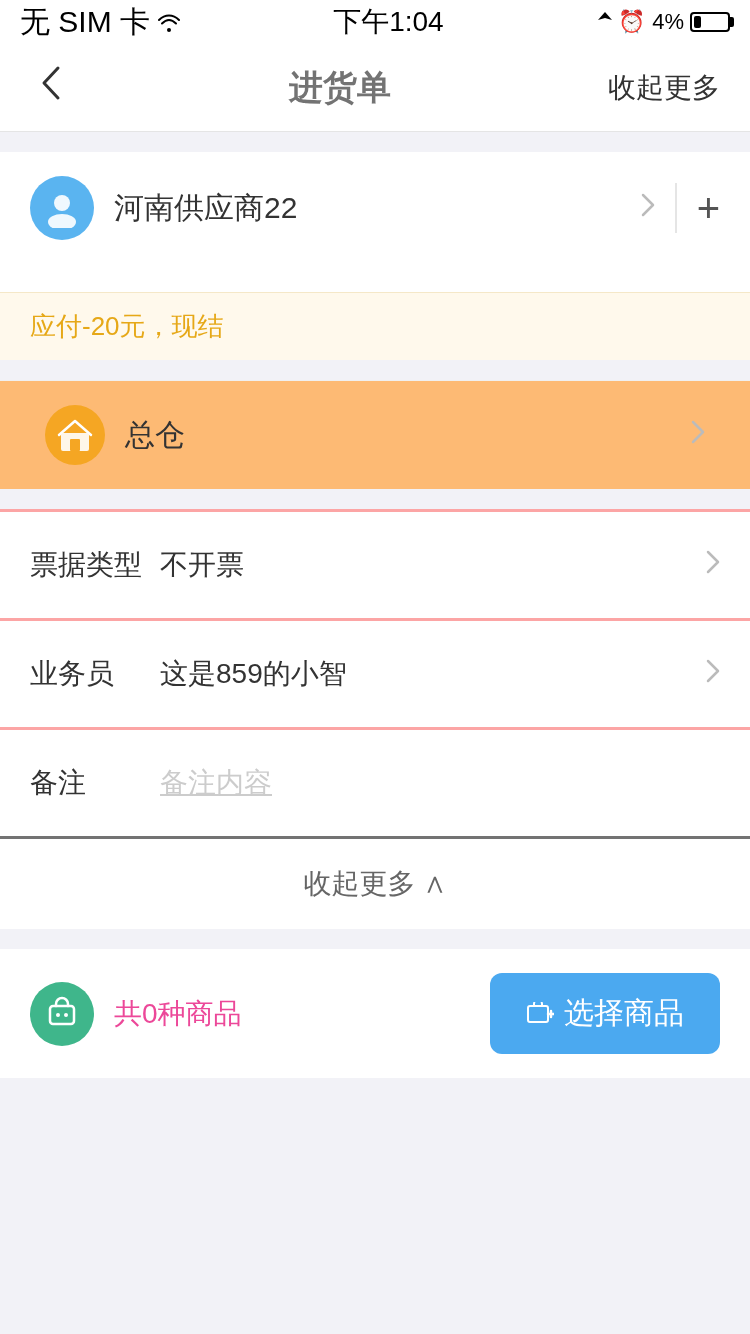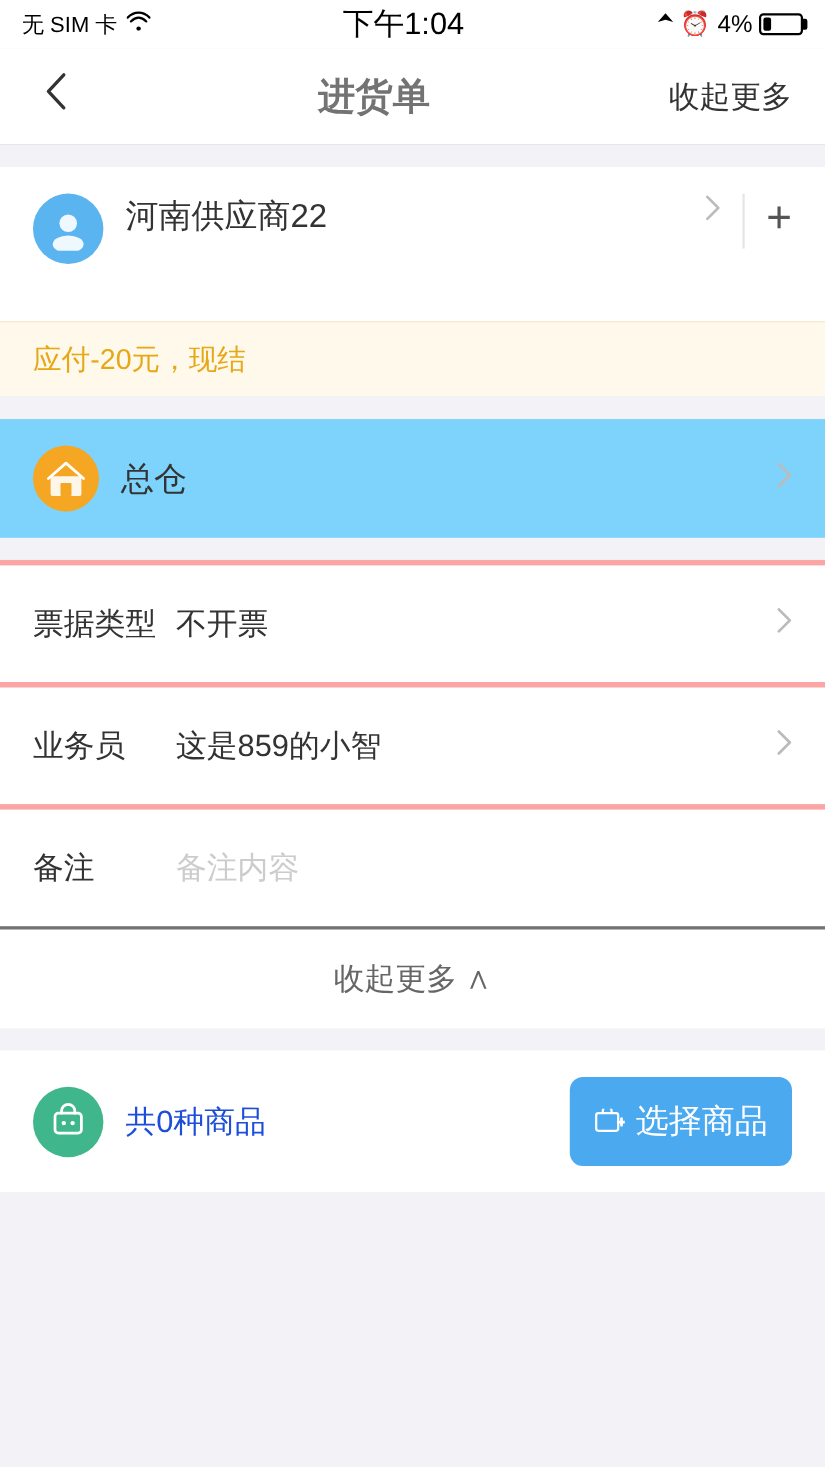--- a/index.html
+++ b/index.html
@@ -18,21 +18,21 @@
       width: 100%;
       height: 44px;
       background: #fff;
       display: flex;
       align-items: center;
       justify-content: space-between;
       padding: 0 20px;
       font-size: 24px;
       color: #000;
     }
-    .status-left { display: flex; align-items: center; gap: 8px; font-size: 20px; }
+    .status-left { display: flex; align-items: center; gap: 8px; font-size: 30px; }
     .status-center { font-size: 28px; font-weight: 500; }
     .status-right { display: flex; align-items: center; gap: 6px; font-size: 22px; }
     .battery-outline {
       width: 40px; height: 20px; border: 2px solid #000; border-radius: 4px;
       position: relative; display: inline-flex; align-items: center; padding: 2px;
     }
     .battery-outline::after {
       content: '';
       position: absolute; right: -6px; top: 50%; transform: translateY(-50%);
       width: 4px; height: 10px; background: #000; border-radius: 0 2px 2px 0;
@@ -78,20 +78,21 @@
 
     
     .card-section {
       background: #fff;
       margin-bottom: 0;
     }
 
     
     .supplier-row {
       display: flex;
+      align-items: center;
       padding: 24px 30px;
       background: #fff;
     }
     .supplier-avatar {
       width: 64px; height: 64px;
       border-radius: 50%;
       background: #5ab4f0;
       display: flex; align-items: center; justify-content: center;
       margin-right: 20px;
       flex-shrink: 0;
@@ -127,22 +128,22 @@
       font-size: 26px;
       color: #e6a817;
       border-top: 1px solid #f5e8c8;
       margin-top: 28px;
     }
 
     
     .warehouse-row {
       display: flex;
       align-items: center;
-      padding: 24px 30px;
-      background: #7dd3fc;
+      padding: 24px 45px;
+      background: #fdba74;
       border-top: 1px solid #f0f0f0;
     }
     .warehouse-icon-wrap {
       width: 60px; height: 60px;
       border-radius: 50%;
       background: #f5a623;
       display: flex; align-items: center; justify-content: center;
       margin-right: 20px;
       flex-shrink: 0;
     }
@@ -151,36 +152,37 @@
       font-size: 30px;
       color: #333;
     }
 
     
     .form-row {
       display: flex;
       align-items: center;
       background: #fff;
       padding: 34px 30px;
-      border-top: 5px solid #fca5a5;
+      border-top: 3px solid #fca5a5;
       cursor: pointer;
     }
     .form-label {
       width: 130px;
       font-size: 28px;
       color: #333;
       flex-shrink: 0;
     }
     .form-value {
       flex: 1;
       font-size: 28px;
       color: #333;
     }
     .form-value.placeholder {
       color: #ccc;
+      text-decoration: underline;
     }
 
     
     .collapse-row {
       background: #fff;
       border-top: 3px solid #737373;
       text-align: center;
       padding: 26px 30px;
       font-size: 28px;
       color: #666;
@@ -202,28 +204,28 @@
     .cart-icon-wrap {
       width: 64px; height: 64px;
       border-radius: 50%;
       background: #3fb68b;
       display: flex; align-items: center; justify-content: center;
       flex-shrink: 0;
     }
     .product-count {
       flex: 1;
       font-size: 28px;
-      color: #1d4ed8;
+      color: #ec4899;
     }
     .select-btn {
       background: #4ba9f0;
       color: #fff;
       border: none;
       border-radius: 12px;
-      padding: 20px 22px;
+      padding: 20px 36px;
       font-size: 30px;
       display: flex;
       align-items: center;
       gap: 10px;
       cursor: pointer;
       white-space: nowrap;
     }
 
     
     .gray-fill {

